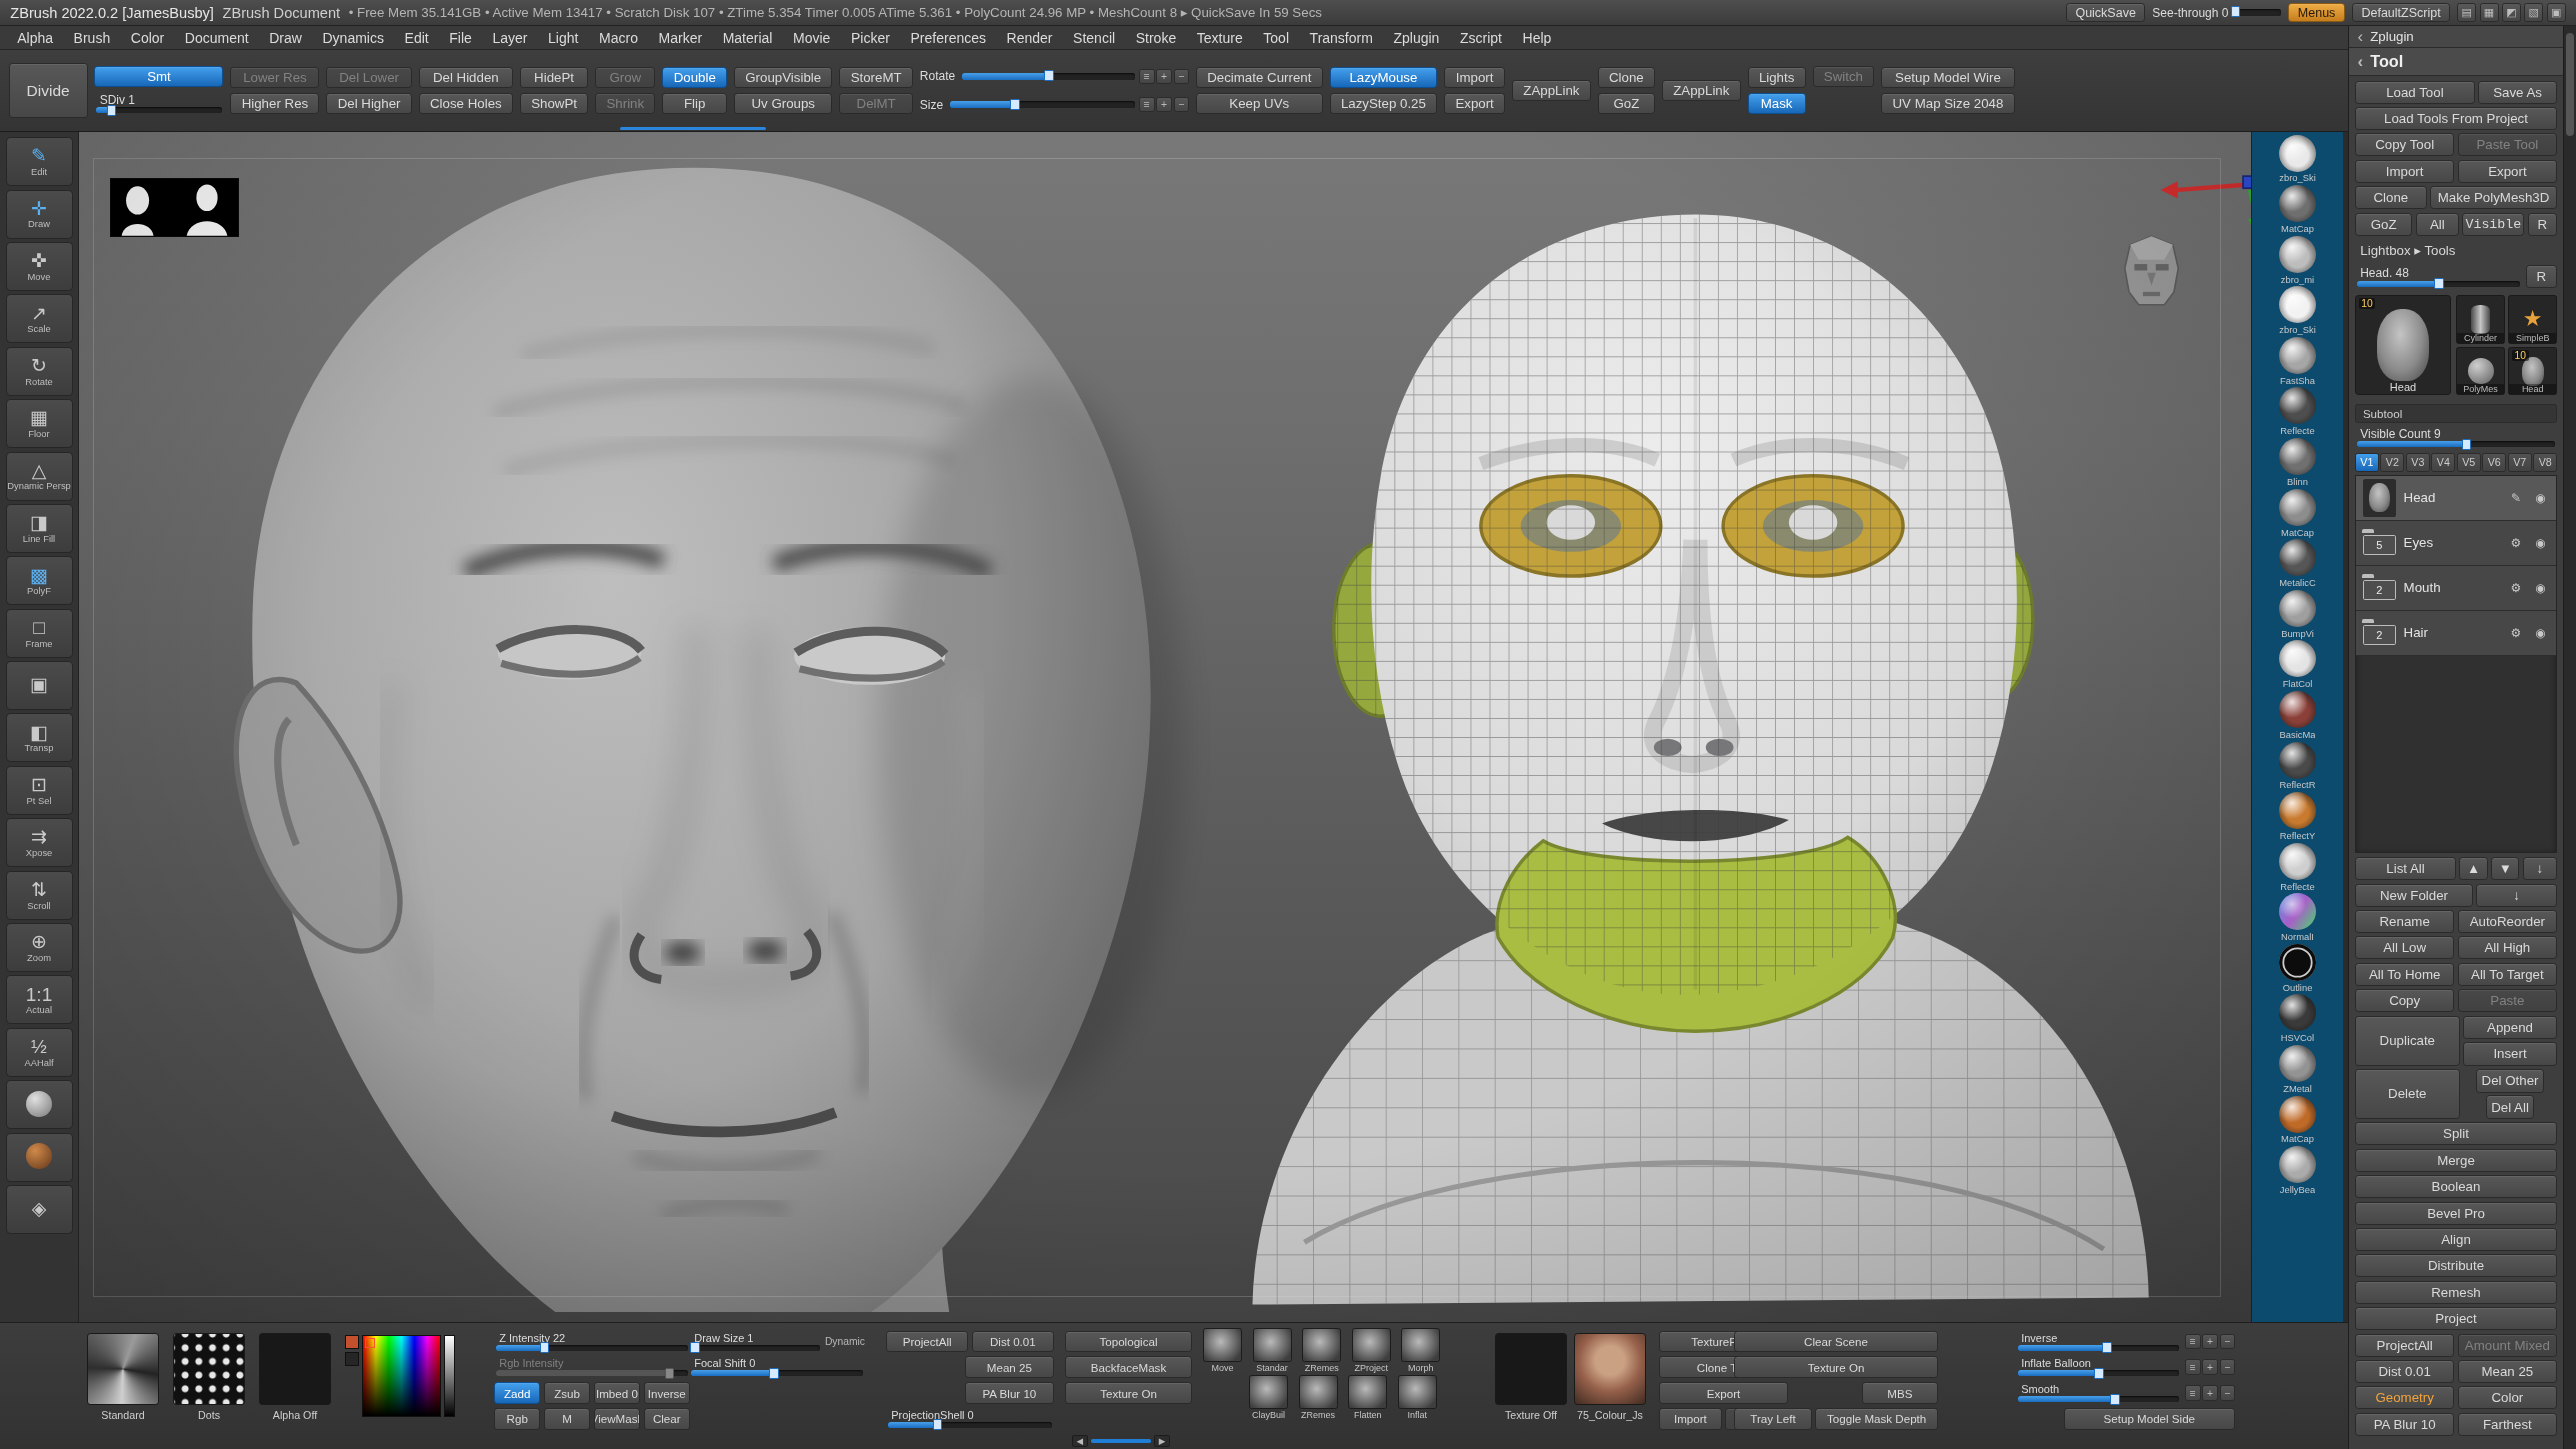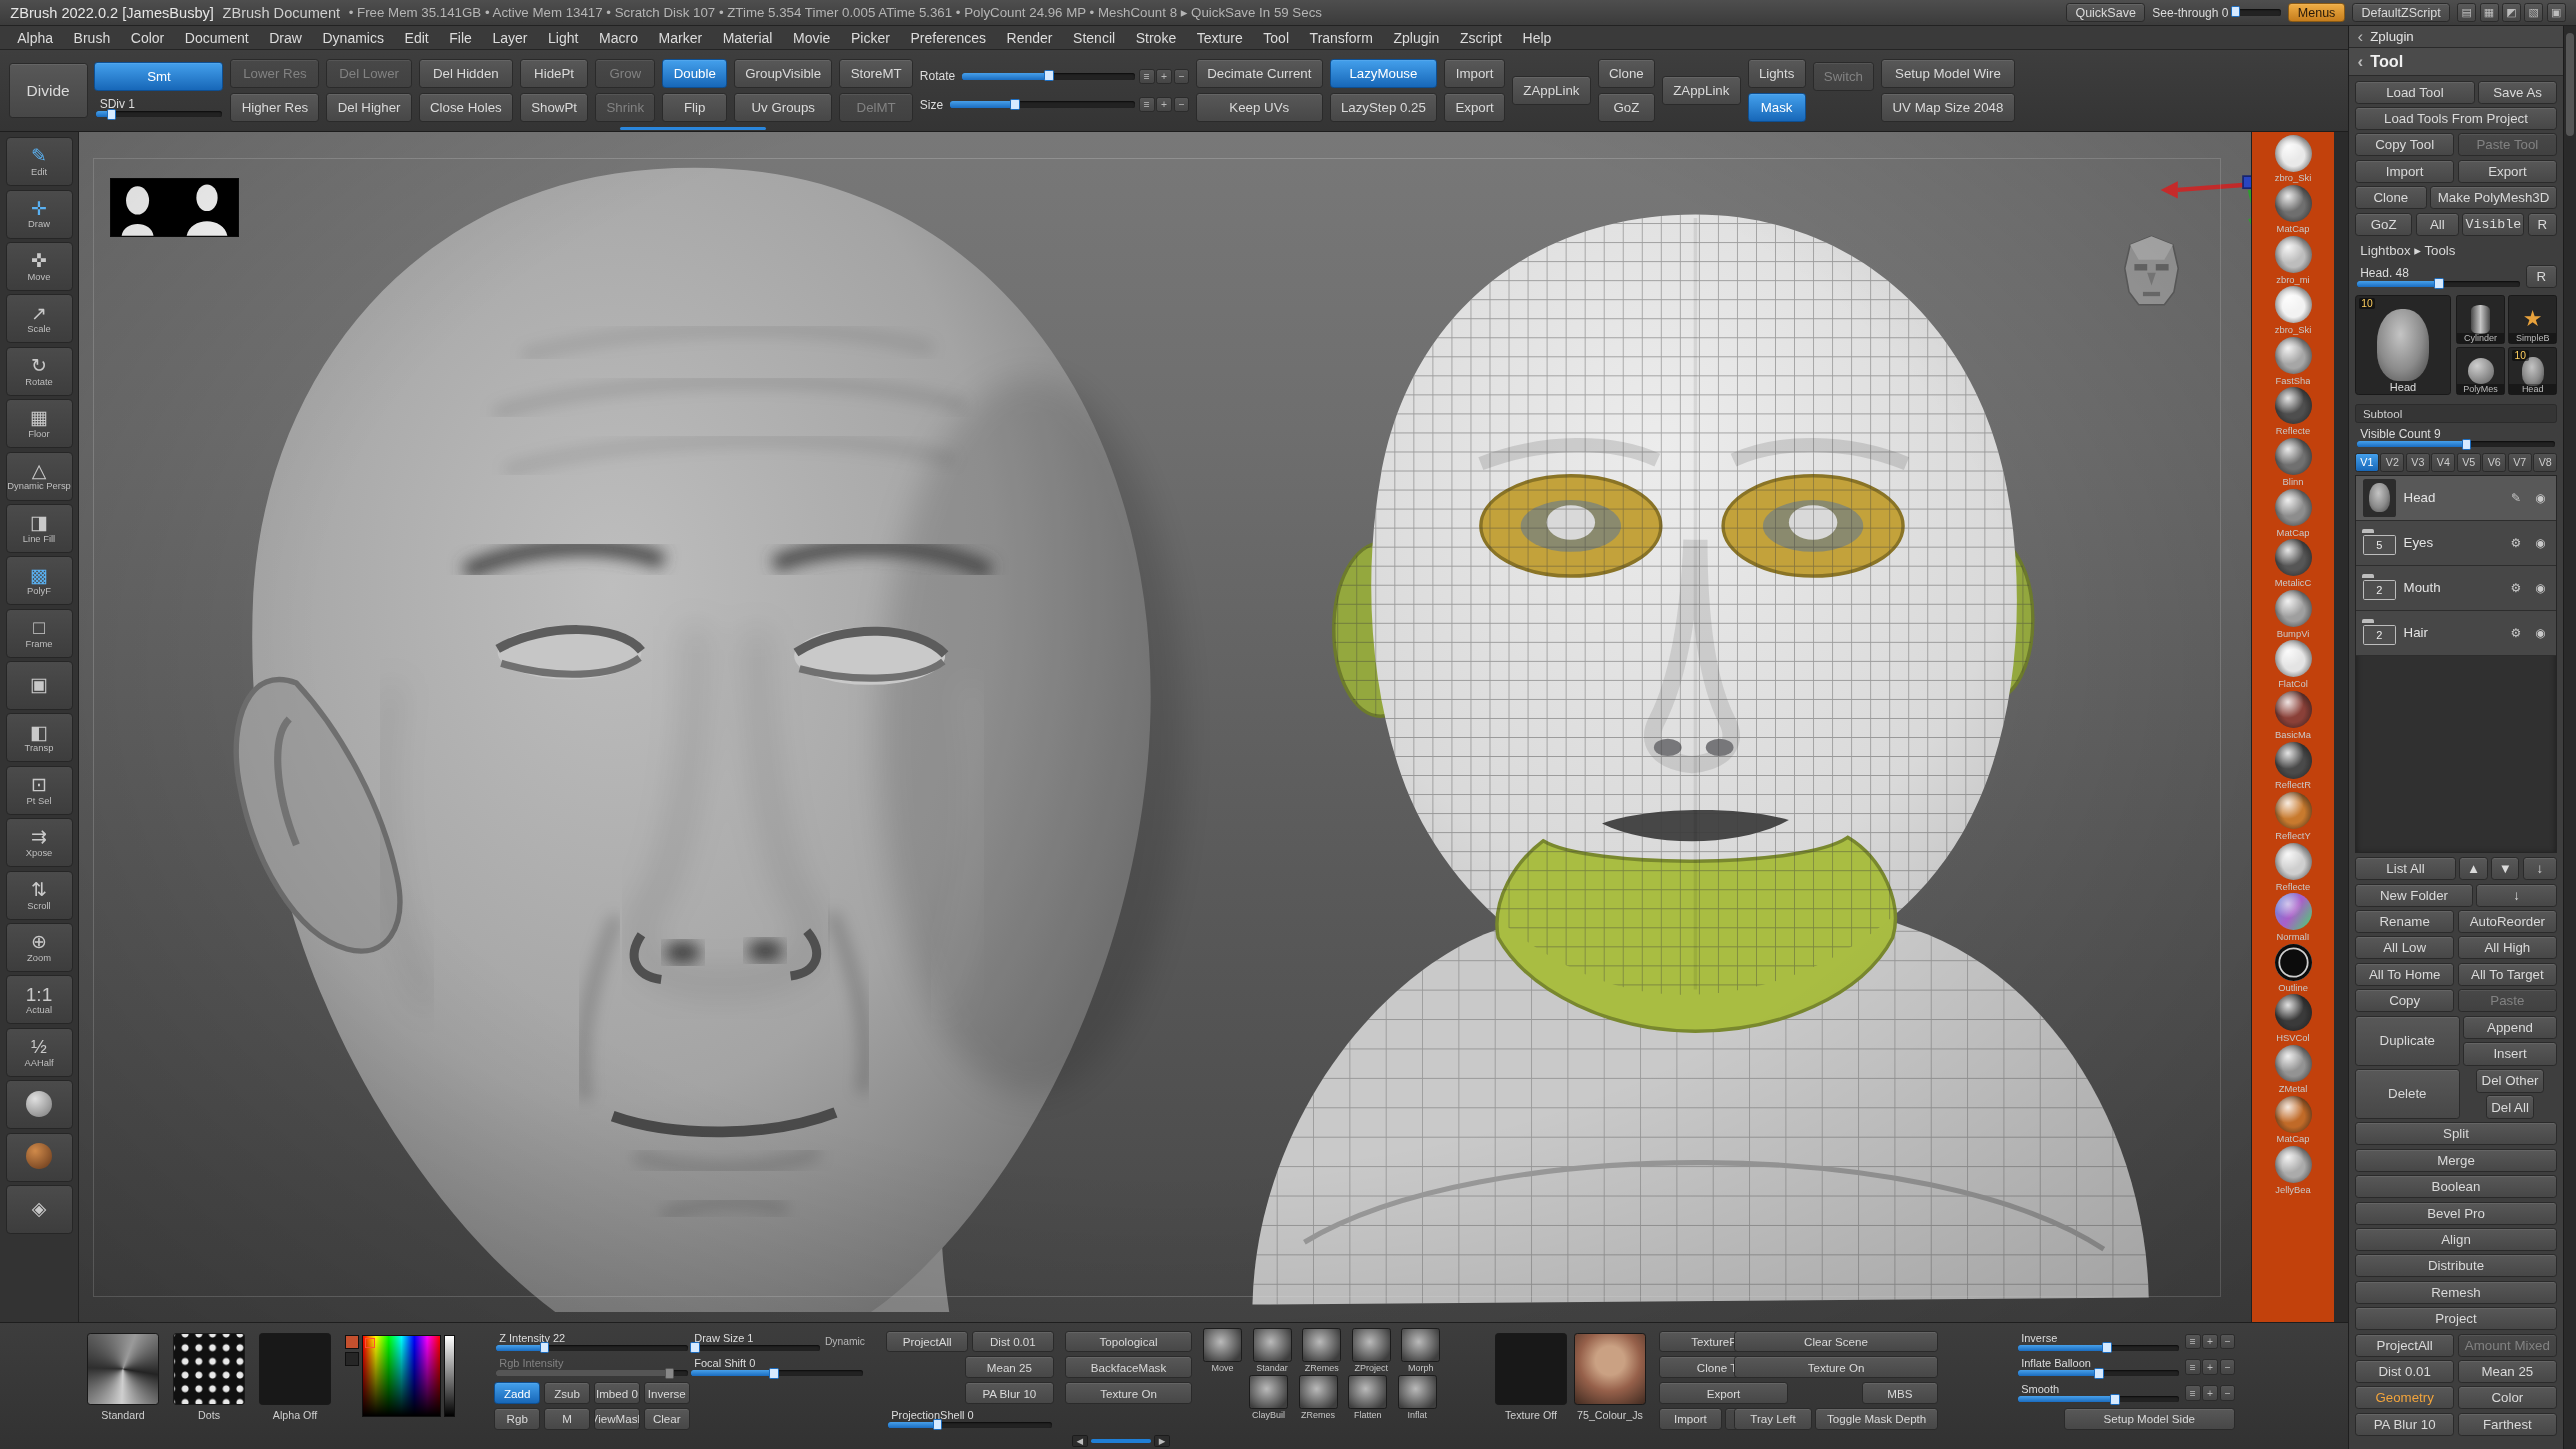--- a/index.html
+++ b/index.html
@@ -47,21 +47,21 @@
 
 
 .menubar{position:absolute;left:0;top:26px;width:2348px;height:24px;background:#3a3a3a;border-bottom:0.9px solid #242424;display:flex;align-items:center;padding:0 6.9px;z-index:4}
 .menu-item{padding:0 10.3px;height:100%;display:flex;align-items:center;font-size:14px;color:#dcdcdc}
 
 
 .topshelf{position:absolute;left:0;top:50px;width:2348px;height:82px;background:linear-gradient(#3e3e3e,#343434);border-bottom:0.9px solid #1d1d1d;display:flex;align-items:center;gap:6.9px;padding:0 8.6px;z-index:3}
 .shelf-divide{width:79px;height:55px;font-size:15.5px}
 .shelf-col{display:flex;flex-direction:column;gap:5.2px;justify-content:center}
 .shelf-col.midcol{justify-content:center}
-.shelf-col .btn{height:29px}
+.shelf-col .btn{height:21px}
 .shelf-ph{height:23px}
 .shelf-progress{position:absolute;left:620px;top:77px;width:146px;height:3.4px;background:#2a86dc;border-radius:1.7px}
 
 
 .leftbar{position:absolute;left:0;top:132px;width:79px;height:1190px;background:#333;border-right:0.9px solid #212121;display:flex;flex-direction:column;align-items:center;gap:3.4px;padding-top:5.2px;z-index:2}
 .tool-btn{width:67px;height:49px;display:flex;flex-direction:column;align-items:center;justify-content:center;gap:1.7px;background:linear-gradient(#4b4b4b,#3d3d3d);border:0.9px solid #262626;border-radius:4.3px}
 .tool-btn .glyph{font-size:19px;line-height:1;color:#c9c9c9}
 .tool-btn.on .glyph{color:#5ab1f2}
 .tool-btn .tlabel{font-size:9.4px;line-height:1.05;color:#bfbfbf;text-align:center}
 .tool-btn.swatch-mat .glyph{width:26px;height:26px;border-radius:50%;background:radial-gradient(circle at 35% 30%,#e0e0e0,#787878)}
@@ -72,21 +72,21 @@
 .vignette{position:absolute;inset:0;background:radial-gradient(ellipse at 50% 42%,rgba(0,0,0,0) 55%,rgba(0,0,0,.22) 100%);pointer-events:none}
 .doc-frame{position:absolute;left:13.7px;top:26px;width:2128px;height:1139px;border:0.9px solid rgba(235,235,235,.22)}
 .alpha-thumbs{position:absolute;left:31px;top:46px;display:flex;gap:2.6px;border:0.9px solid #0a0a0a;background:#000}
 .athumb{width:62px;height:57px}
 .athumb svg{display:block;width:100%;height:100%}
 .head-svg{position:absolute}
 .gizmo{position:absolute;left:2040px;top:100px;width:65px;height:77px}
 .axis{position:absolute;left:2078px;top:39px;width:112px;height:67px}
 
 
-.matbar{position:absolute;left:2251px;top:132px;width:83px;height:1190px;background:#c2410c;border-left:0.9px solid #202020;display:flex;flex-direction:column;align-items:center;gap:1.7px;padding-top:2.6px;z-index:2}
+.matbar{position:absolute;left:2251px;top:132px;width:92px;height:1190px;background:#0c4a6e;border-left:0.9px solid #202020;display:flex;flex-direction:column;align-items:center;gap:1.7px;padding-top:2.6px;z-index:2}
 .mat-item{display:flex;flex-direction:column;align-items:center;gap:0.9px}
 .sphere{width:37px;height:37px;border-radius:50%;background:radial-gradient(circle at 35% 30%,rgba(255,255,255,.85) 0%,rgba(255,255,255,0) 45%),radial-gradient(circle at 50% 55%,var(--mc,#888) 40%,#121212 105%)}
 .sphere.rainbow{background:radial-gradient(circle at 35% 30%,rgba(255,255,255,.6) 0%,rgba(255,255,255,0) 40%),linear-gradient(125deg,#6f86d8 10%,#a95fc9 50%,#57c07c 90%)}
 .sphere.outline{background:#0c0c0c;box-shadow:inset 0 0 0 3.4px #0c0c0c,inset 0 0 0 5.2px #cdcdcd}
 .mlabel{font-size:9.4px;color:#c9c9c9;max-width:55px;white-space:nowrap;overflow:hidden}
 
 
 .rightpanel{position:absolute;left:2348px;top:26px;width:215px;height:1424px;background:#3e3e3e;border-left:0.9px solid #1e1e1e;display:flex;flex-direction:column;overflow:hidden;z-index:6}
 .rp-head-sm{height:22px;background:#474747;border-bottom:0.9px solid #2a2a2a;display:flex;align-items:center;gap:6.9px;padding:0 8.6px;font-size:13.3px;color:#e2e2e2;flex:none}
 .rp-head{height:27.5px;background:#4b4b4b;border-bottom:0.9px solid #2a2a2a;display:flex;align-items:center;gap:6.9px;padding:0 8.6px;font-size:16.3px;font-weight:bold;color:#efefef;margin-bottom:5.2px;flex:none}

